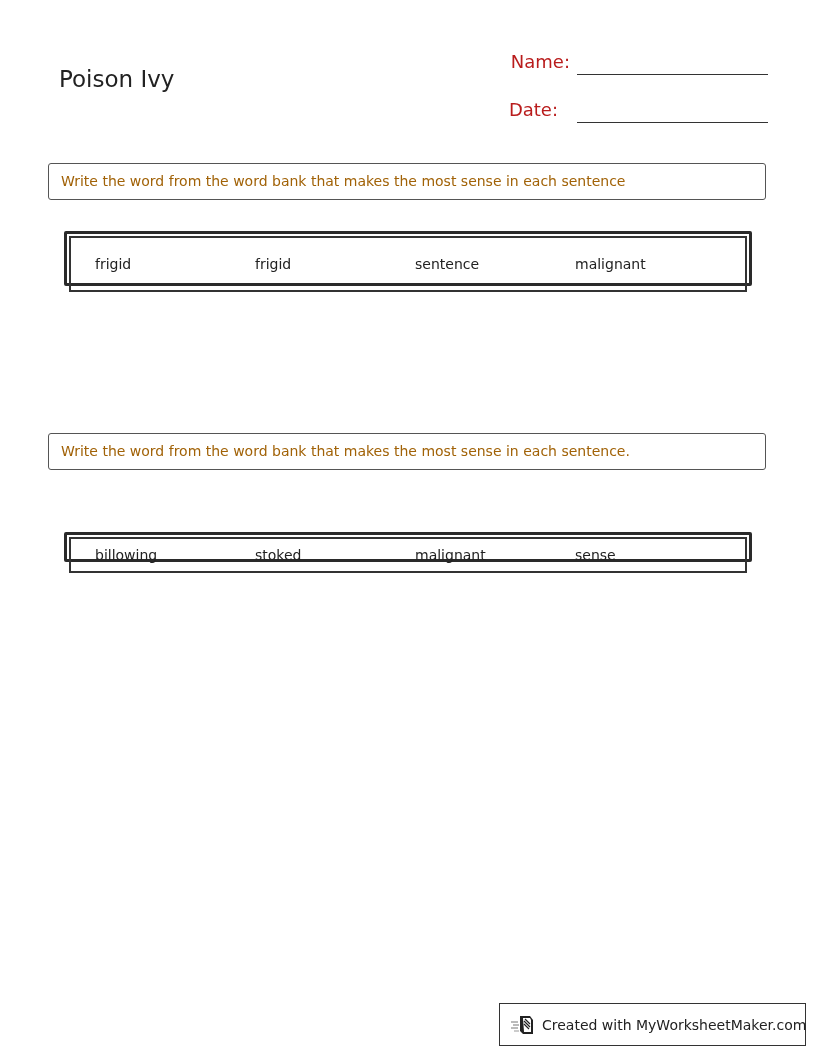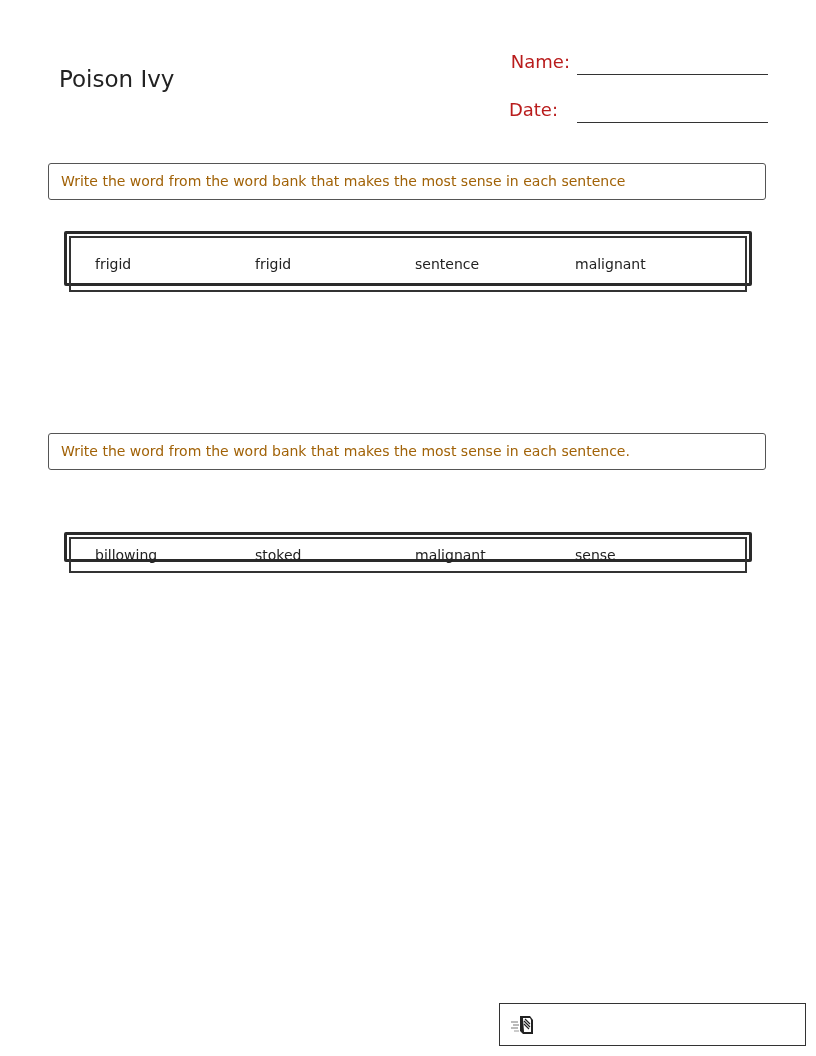--- a/index.html
+++ b/index.html
@@ -159,13 +159,14 @@
     <svg width="26" height="24" viewBox="0 0 26 24">
       <line x1="1" y1="9" x2="8" y2="9" stroke="#777" stroke-width="1"></line>
       <line x1="3" y1="12" x2="9" y2="12" stroke="#777" stroke-width="1"></line>
       <line x1="1" y1="15" x2="8" y2="15" stroke="#777" stroke-width="1"></line>
       <line x1="4" y1="18" x2="9" y2="18" stroke="#999" stroke-width="1"></line>
       <path d="M10 3 L20 3 L23 7 L23 21 L13 21 L10 18 Z" fill="#222"></path>
       <path d="M13 5 L20 5 L21 7 L21 19 L14 19 Z" fill="#fff"></path>
       <path d="M14 8 L20 14 M14 11 L19 16 M15 6 L20 11" stroke="#222" stroke-width="1.2"></path>
     </svg>
   </span>
+  <span class="footer-text">Created with MyWorksheetMaker.com</span>
 </div>
 
 </body></html>

